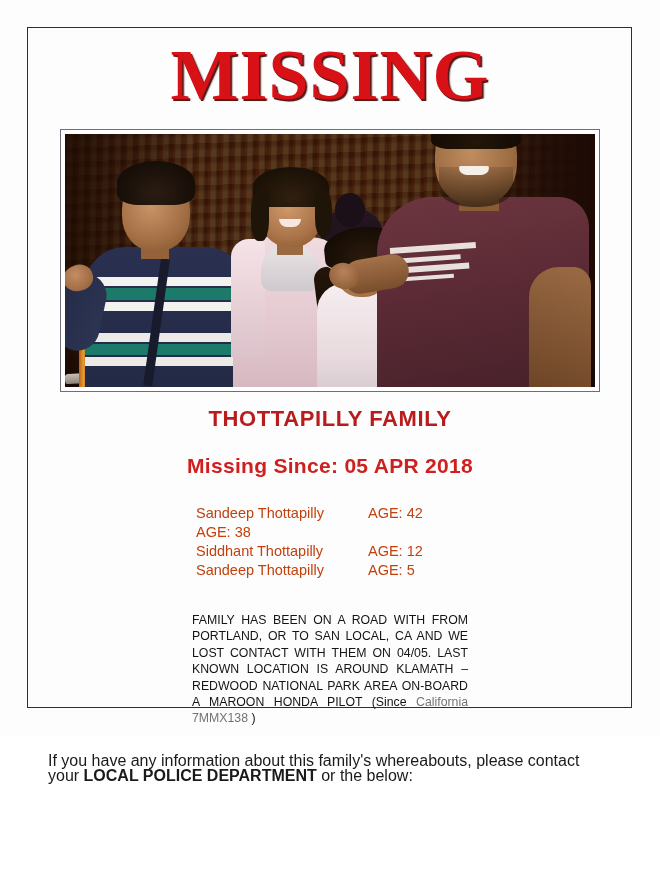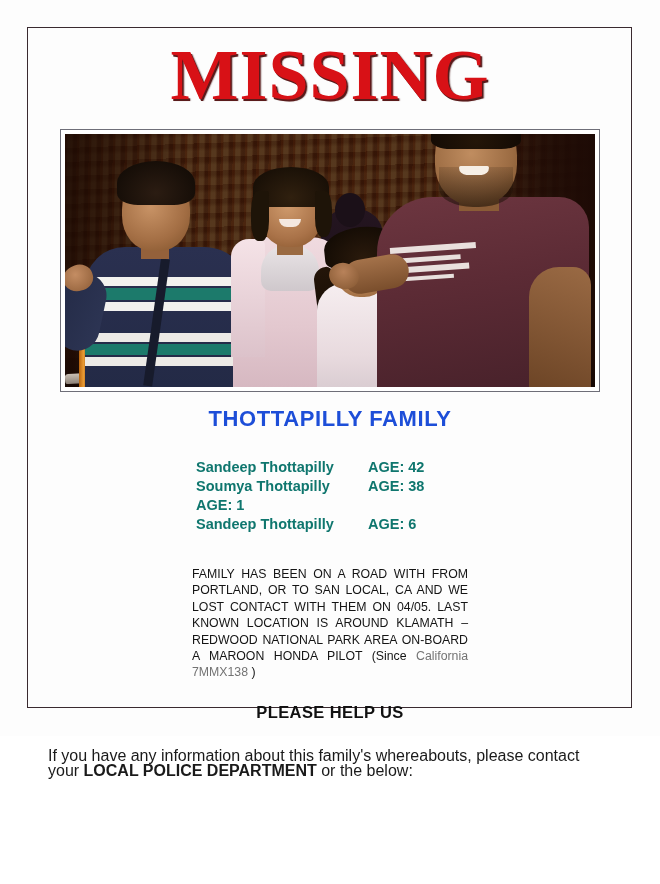--- a/index.html
+++ b/index.html
@@ -314,40 +314,40 @@
   .bg-figure-head {
     position: absolute; right: 230px; bottom: 160px; width: 30px; height: 34px;
     background: #1b1018; border-radius: 50%;
   }
 
   
   .family-name {
     text-align: center;
     font-size: 22px;
     font-weight: bold;
-    color: #1d4ed8;
+    color: #b91c1c;
     letter-spacing: 0.6px;
     margin-top: 14px;
   }
 
   .missing-since {
     text-align: center;
     font-size: 21px;
     font-weight: bold;
     color: #cf2020;
     letter-spacing: 0.3px;
     margin-top: 22px;
   }
 
   .people {
     margin: 26px auto 16px auto;
     width: 268px;
     font-size: 14.5px;
-    font-weight: bold;
-    color: #0f766e;
+    font-weight: normal;
+    color: #c2410c;
     line-height: 19px;
   }
   .people-row { display: flex; }
   .people-name { width: 172px; white-space: nowrap; }
   .people-age { white-space: nowrap; }
 
   .desc {
     margin: 32px auto 0 auto;
     width: 276px;
     font-size: 12.3px;
@@ -469,40 +469,40 @@
         <div class="boy-eye" style="right:136px;bottom:238px;width:11px;"></div>
         <div class="boy-eye" style="right:100px;bottom:238px;width:11px;"></div>
         <div class="man-teeth"></div>
         <div class="man-hair"></div>
 
       </div>
     </div>
 
     <div class="family-name">THOTTAPILLY FAMILY</div>
 
+    <div class="missing-since">Missing Since: 05 APR 2018</div>
 
     <div class="people">
       <div class="people-row">
         <span class="people-name">Sandeep Thottapilly</span>
         <span class="people-age">AGE: 42</span>
       </div>
       <div class="people-row">
-        <span class="people-name">Soumya Thottapilly</span>
         <span class="people-age">AGE: 38</span>
       </div>
       <div class="people-row">
-        <span class="people-age">AGE: 1</span>
+        <span class="people-name">Siddhant Thottapilly</span>
+        <span class="people-age">AGE: 12</span>
       </div>
       <div class="people-row">
         <span class="people-name">Sandeep Thottapilly</span>
-        <span class="people-age">AGE: 6</span>
+        <span class="people-age">AGE: 5</span>
       </div>
     </div>
 
     <div class="desc"><span>FAMILY HAS BEEN ON A ROAD WITH FROM </span><b>PORTLAND, OR</b><span> TO </span><b>SAN LOCAL, CA</b><span> AND WE LOST CONTACT WITH THEM ON </span><b>04/05.</b><span> LAST KNOWN LOCATION IS AROUND </span><b>KLAMATH – REDWOOD NATIONAL PARK AREA</b><span> ON-BOARD A MAROON HONDA PILOT </span><b>(Since </b><span class="plate">California 7MMX138</span><b> )</b></div>
 
-    <div class="help">PLEASE HELP US</div>
 
     <div class="contact"><span>If you have any information about this family's whereabouts, please contact your </span><b>LOCAL POLICE DEPARTMENT</b><span> or the below:</span></div>
 
 
   </div>
 </div>
 
 </body></html>

